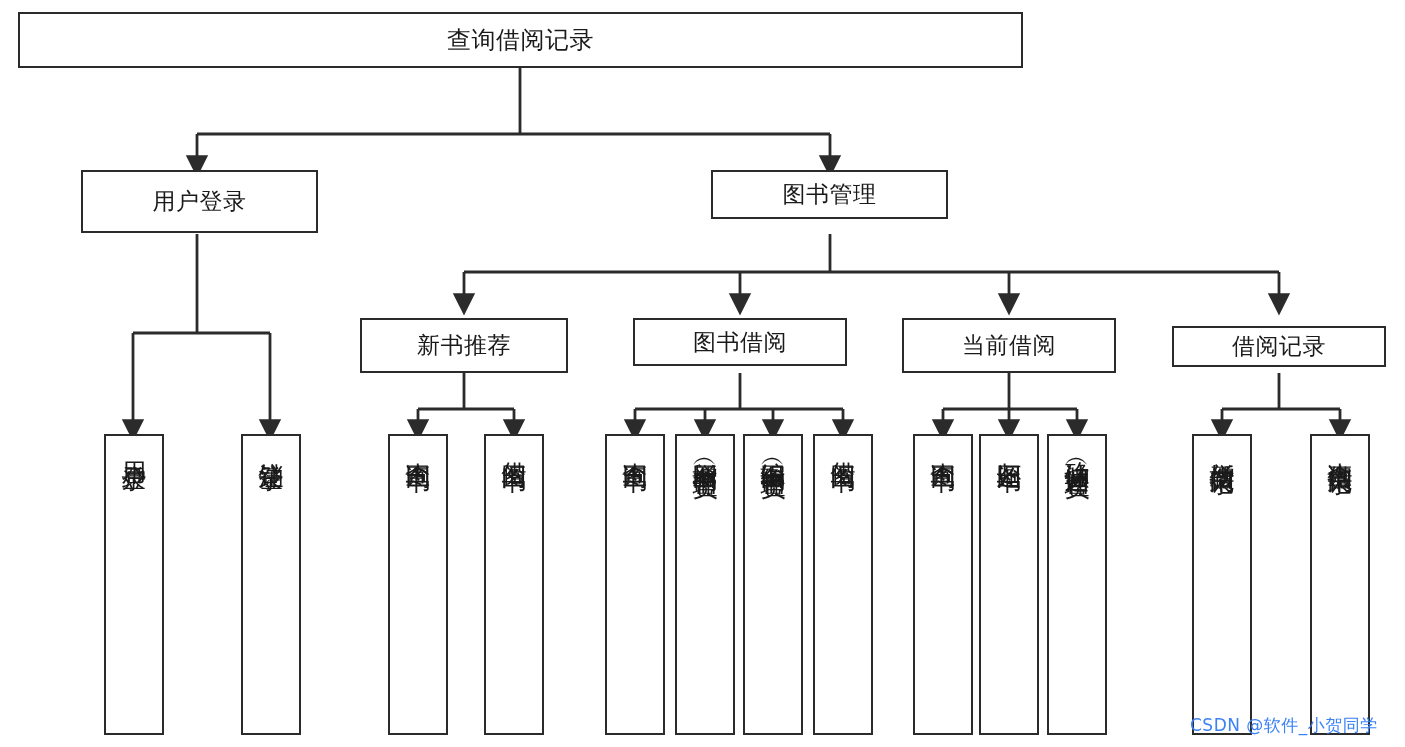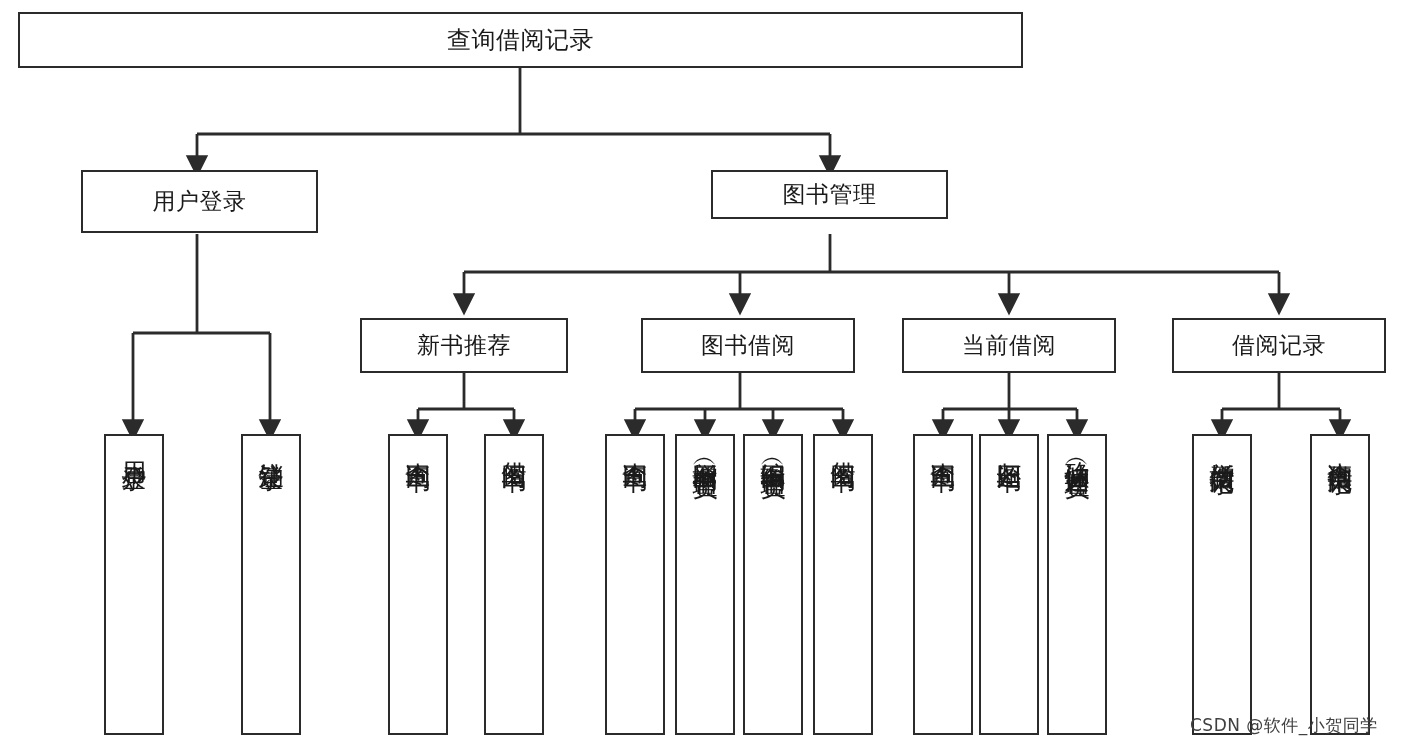--- a/index.html
+++ b/index.html
@@ -54,21 +54,21 @@
   .node.vert .node-label {
     writing-mode: vertical-rl;
     text-orientation: upright;
     font-size: 25px;
     line-height: 1.08;
     letter-spacing: 2px;
     white-space: nowrap;
   }
   .watermark {
     position: absolute;
-    color: #404040;
+    color: #3b82f6;
     font-size: 17px;
     letter-spacing: 0.5px;
     white-space: nowrap;
     user-select: none;
   }
 </style>
 </head>
 <body>
 
 <div id="diagram-root">
@@ -130,27 +130,27 @@
   <div class="node horiz" style="left:81px; top:170px; width:237px; height:63px;">
     <span class="node-label">用户登录</span>
   </div>
   <div class="node horiz" style="left:711px; top:170px; width:237px; height:49px;">
     <span class="node-label">图书管理</span>
   </div>
 
   <div class="node horiz" style="left:360px; top:318px; width:208px; height:55px;">
     <span class="node-label">新书推荐</span>
   </div>
-  <div class="node horiz" style="left:633px; top:318px; width:214px; height:55px;margin-left:8px;">
+  <div class="node horiz" style="left:633px; top:318px; width:214px; height:48px;">
     <span class="node-label">图书借阅</span>
   </div>
   <div class="node horiz" style="left:902px; top:318px; width:214px; height:55px;justify-content:center;">
     <span class="node-label">当前借阅</span>
   </div>
-  <div class="node horiz" style="left:1172px; top:318px; width:214px; height:55px;">
+  <div class="node horiz" style="left:1172px; top:326px; width:214px; height:41px;">
     <span class="node-label">借阅记录</span>
   </div>
 
   <div class="node vert" style="left:104px; top:434px; width:60px; height:301px;">
     <span class="node-label">用户登录</span>
   </div>
   <div class="node vert" style="left:241px; top:434px; width:60px; height:301px;">
     <span class="node-label">注销登录</span>
   </div>
 

